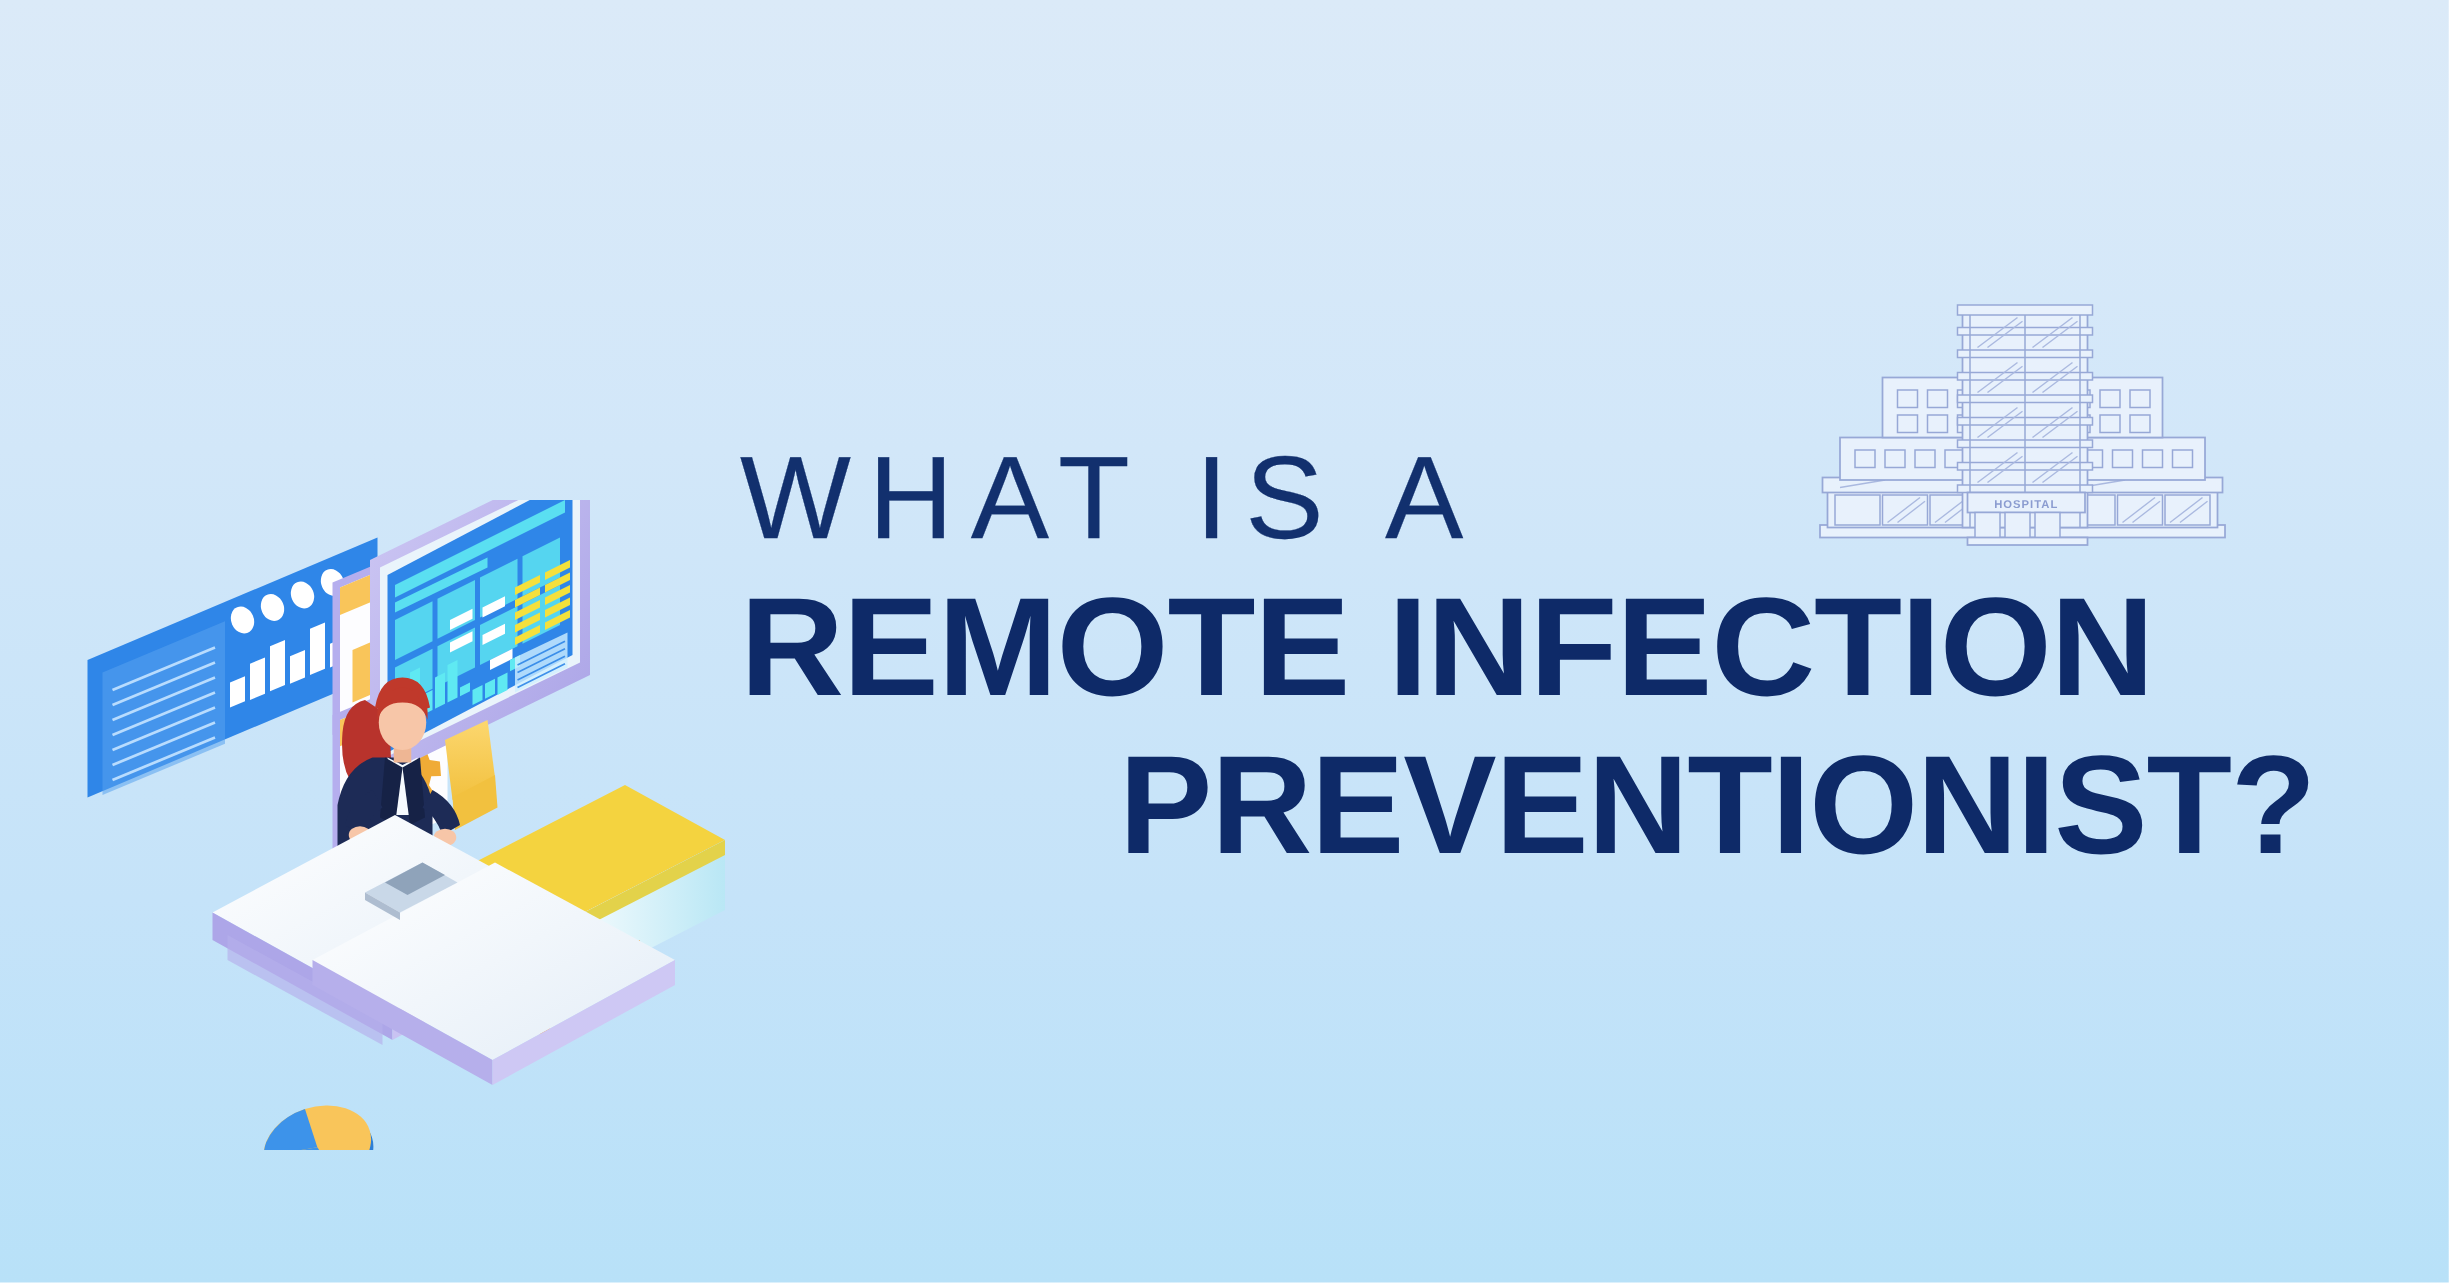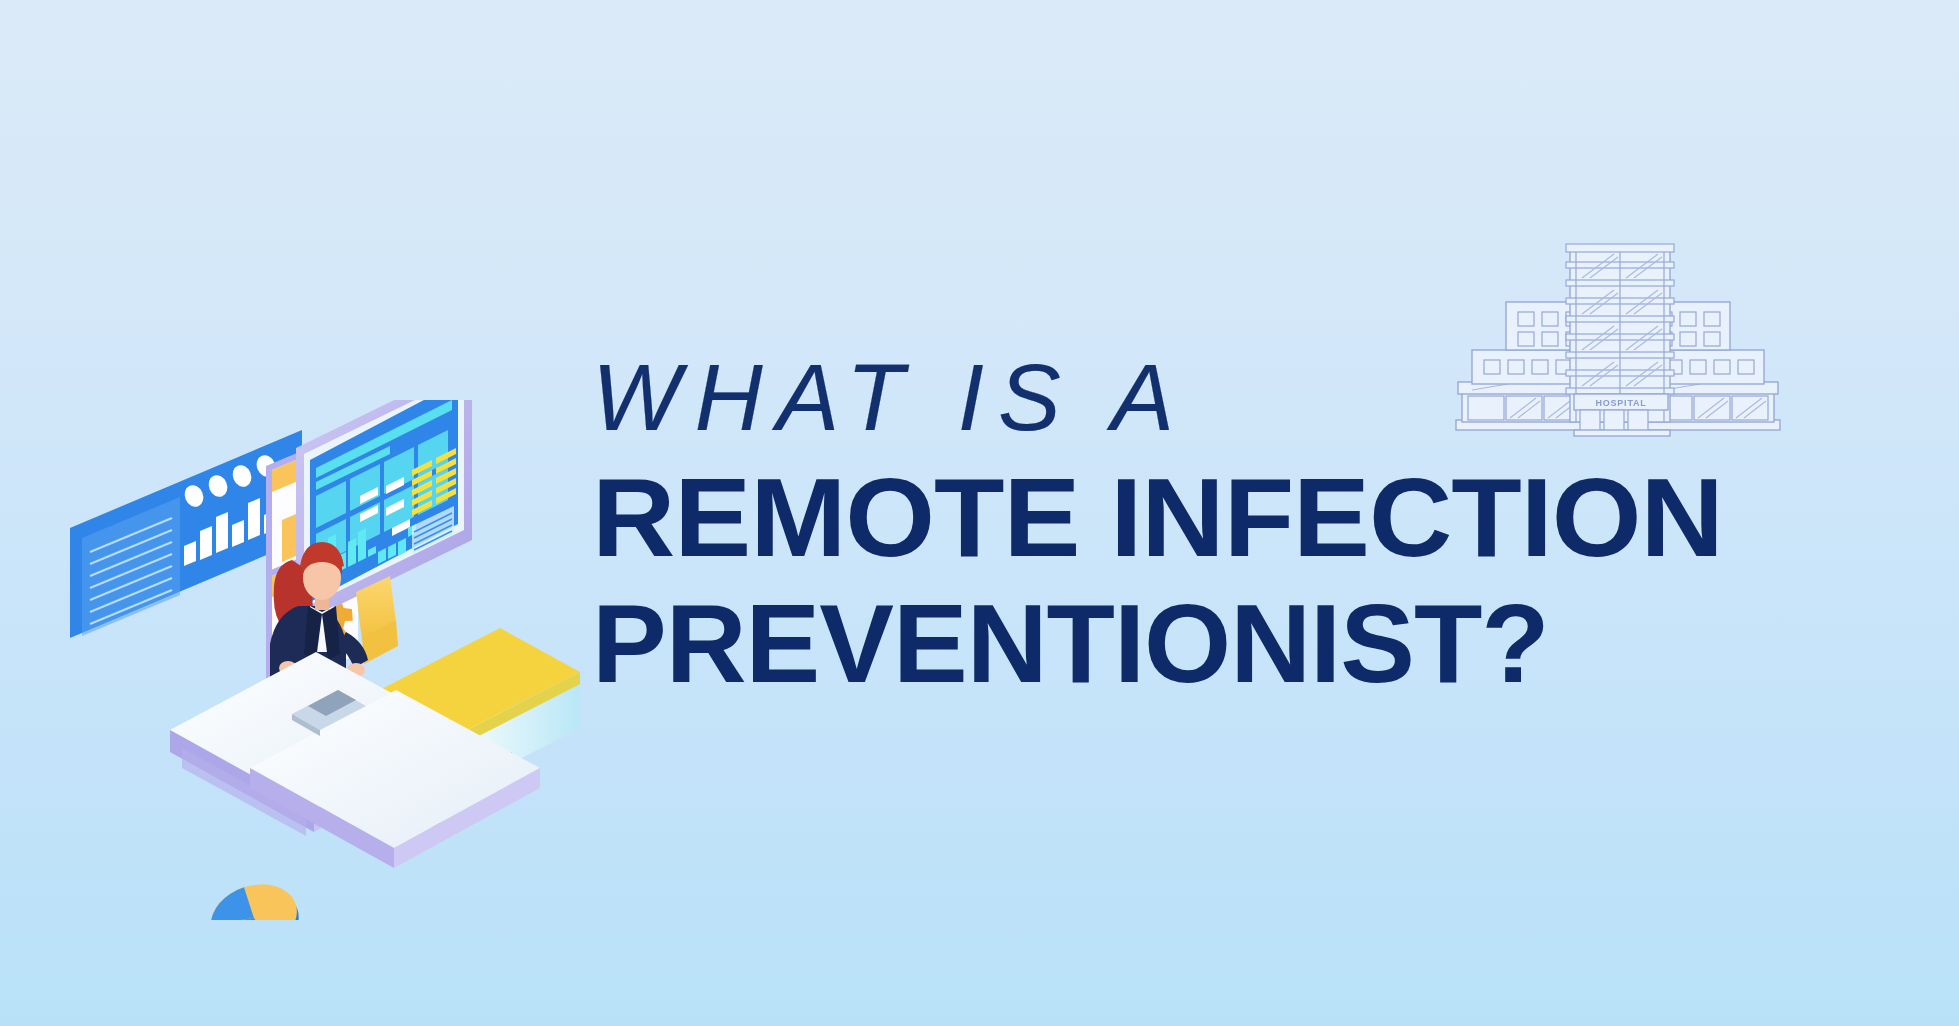--- a/index.html
+++ b/index.html
@@ -28,21 +28,20 @@
     width: 1260px;
   }
   .kicker {
     font-family: "Liberation Sans", sans-serif;
     font-weight: 300;
     font-size: 94px;
     line-height: 0.98;
     letter-spacing: 14px;
     color: #12306e;
     white-space: nowrap;
-    font-style: italic;
     -webkit-text-stroke: 0.2px #12306e;
   }
   .title-line {
     font-family: "Liberation Sans", sans-serif;
     font-weight: 700;
     color: #0e2a68;
     white-space: nowrap;
     line-height: 1.0;
     letter-spacing: -1px;
   }
@@ -50,20 +49,21 @@
     font-size: 112px;
     margin-top: 18px;
     transform: scaleX(1.03);
     transform-origin: left center;
   }
   .title-line.l2 {
     font-size: 112px;
     margin-top: 14px;
     transform: scaleX(1.0);
     transform-origin: left center;
+    text-align: right;
   }
 
   
   .hospital {
     position: absolute;
     left: 1448px;
     top: 232px;
     width: 340px;
     height: 240px;
   }

